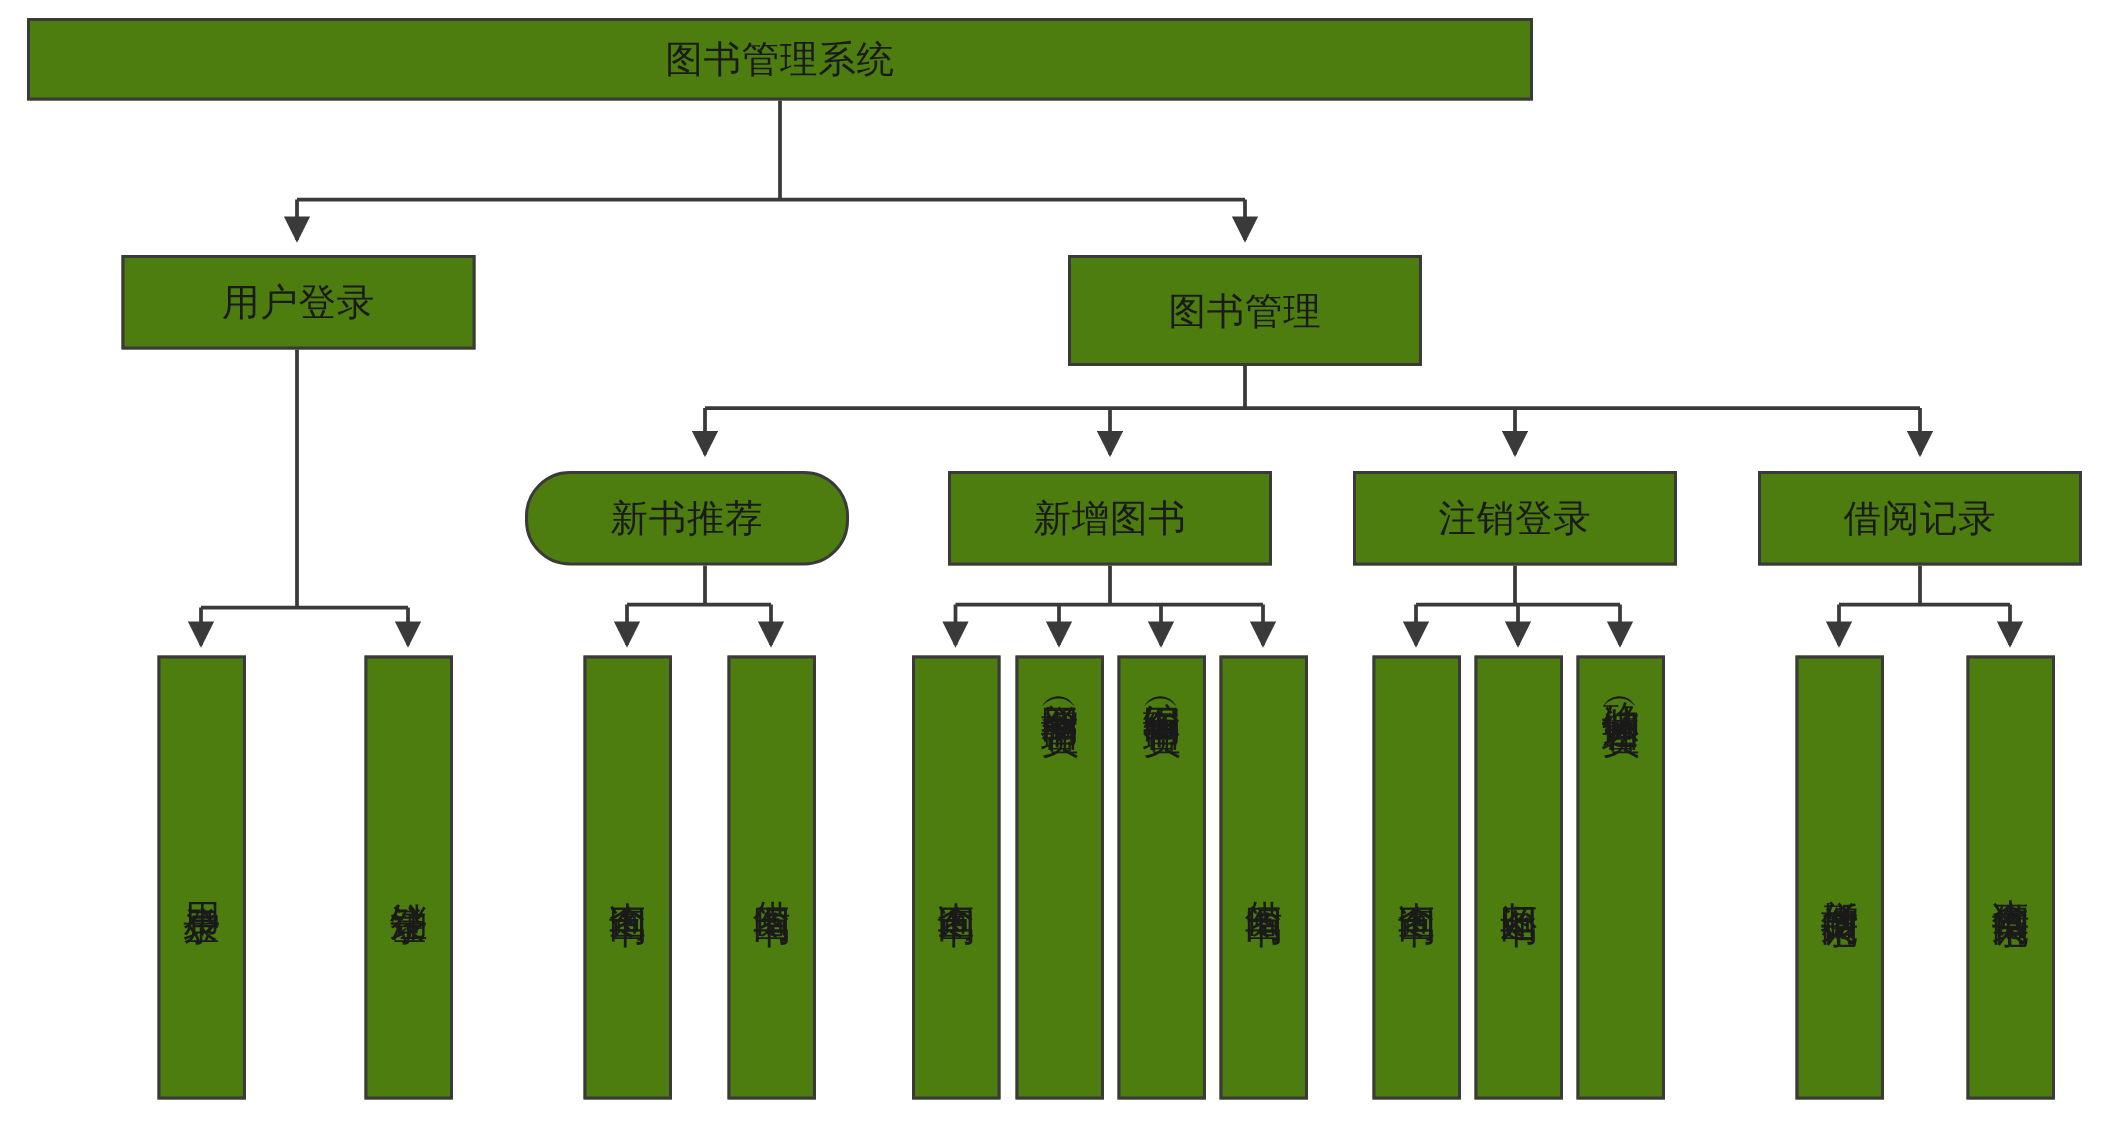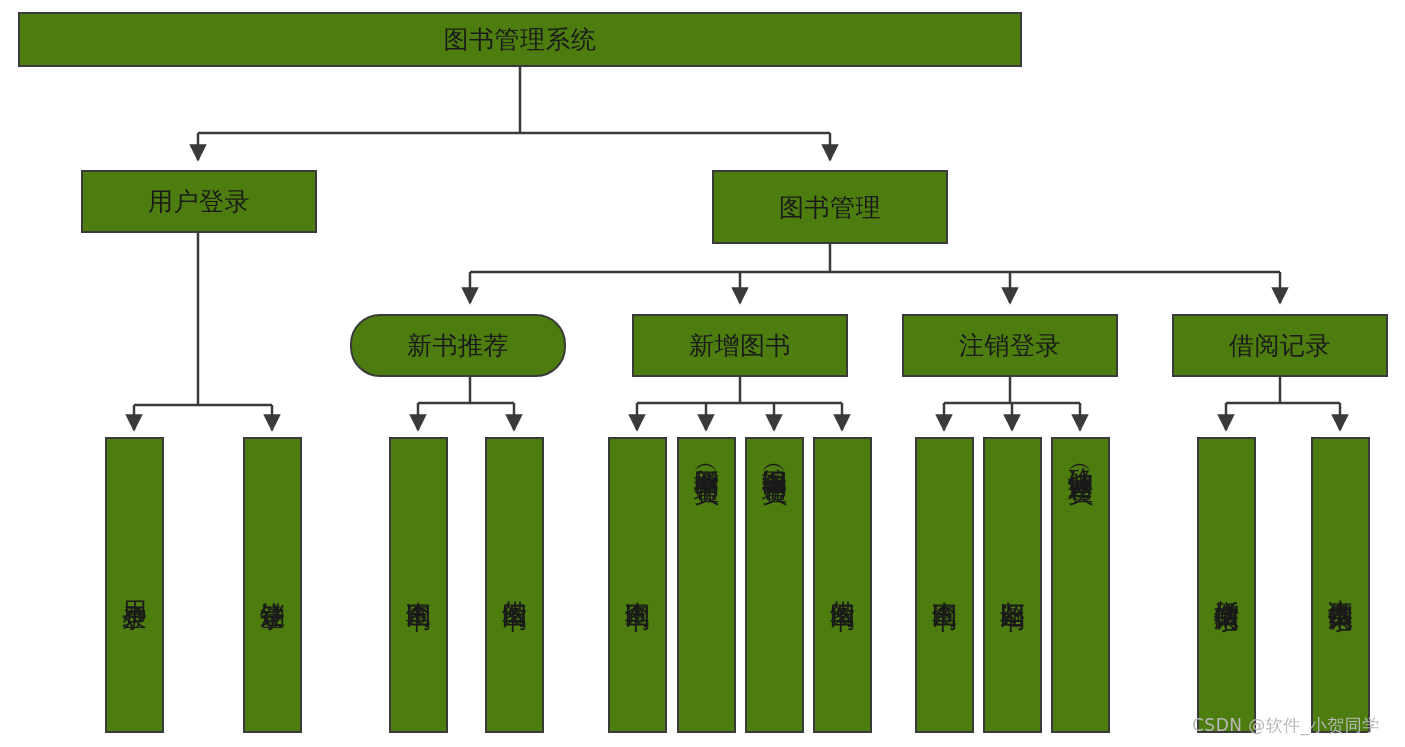--- a/index.html
+++ b/index.html
@@ -198,15 +198,14 @@
     <span class="lbl">确认归还（管理员）</span>
   </div>
 
   <div class="node v center" style="left:1197px; top:437px; width:59px; height:296px;">
     <span class="lbl">新增借阅记录</span>
   </div>
   <div class="node v center" style="left:1311px; top:437px; width:59px; height:296px;">
     <span class="lbl">查询借阅记录</span>
   </div>
 
-  <div id="watermark">CSDN @软件_小贺同学</div>
 
 </div>
 
 </body></html>

